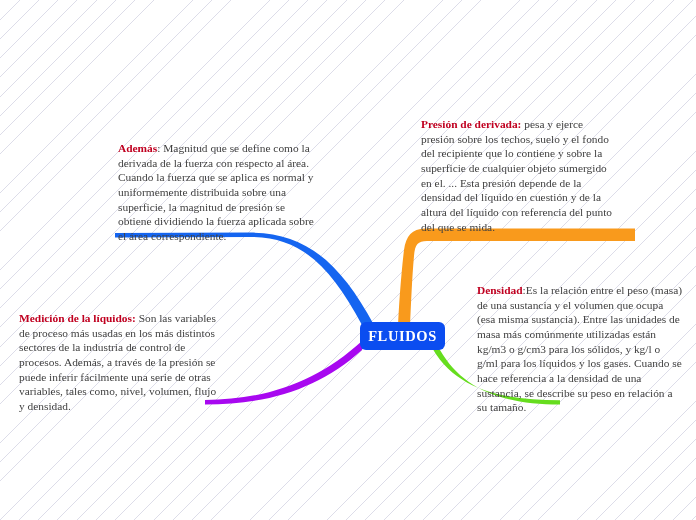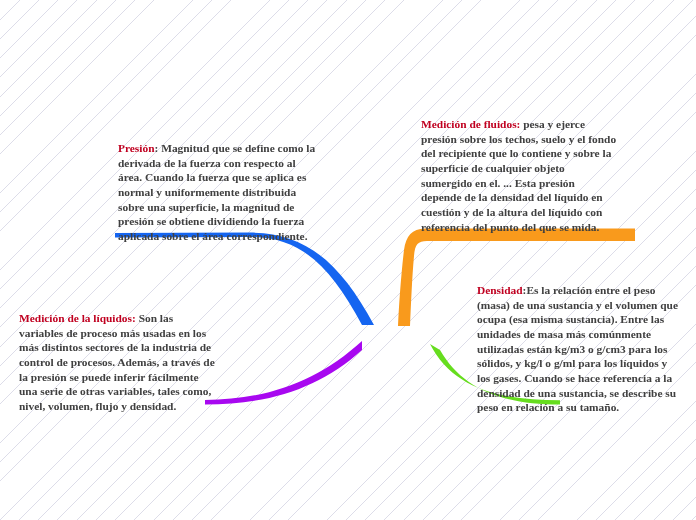--- a/index.html
+++ b/index.html
@@ -74,21 +74,20 @@
     color: #404040;
     text-align: left;
     z-index: 4;
   }
   .topic-title {
     color: #c00020;
     font-weight: bold;
   }
   .topic-body {
     color: #404040;
-    font-weight: bold;
   }
 
   #topic-presion       { left: 118px; top: 141px; width: 200px; }
   #topic-presion-fluidos { left: 421px; top: 117px; width: 196px; }
   #topic-densidad      { left: 477px; top: 283px; width: 205px; }
   #topic-medicion      { left: 19px;  top: 311px; width: 198px; }
 </style>
 </head>
 <body>
 
@@ -116,27 +115,30 @@
              C 270,404.4 320,388 362,350
              L 362,341
              C 318,381 268,399.6 205,400.0 Z" fill="#a808f0"></path>
 
     <path d="M 560,404.6
              C 500,404.4 462,388 440,350
              L 430,344
              C 452,387 496,400.0 560,400.2 Z" fill="#66dd1e"></path>
   </svg>
 
+  <div class="central-node">
+    <span class="central-node-label">FLUIDOS</span>
+  </div>
 
   <div class="topic" id="topic-presion">
-    <span class="topic-title">Presión</span><span class="topic-body">: Magnitud que se define como la derivada de la fuerza con respecto al área. Cuando la fuerza que se aplica es normal y uniformemente distribuida sobre una superficie, la magnitud de presión se obtiene dividiendo la fuerza aplicada sobre el área correspondiente.</span>
+    <span class="topic-title">Además</span><span class="topic-body">: Magnitud que se define como la derivada de la fuerza con respecto al área. Cuando la fuerza que se aplica es normal y uniformemente distribuida sobre una superficie, la magnitud de presión se obtiene dividiendo la fuerza aplicada sobre el área correspondiente.</span>
   </div>
 
   <div class="topic" id="topic-presion-fluidos">
-    <span class="topic-title">Medición de  fluidos:</span><span class="topic-body">  pesa y ejerce presión sobre los techos, suelo y el fondo del recipiente que lo contiene y sobre la superficie de cualquier objeto sumergido en el. ... Esta presión depende de la densidad del líquido en cuestión y de la altura del líquido con referencia del punto del que se mida.</span>
+    <span class="topic-title">Presión de  derivada:</span><span class="topic-body">  pesa y ejerce presión sobre los techos, suelo y el fondo del recipiente que lo contiene y sobre la superficie de cualquier objeto sumergido en el. ... Esta presión depende de la densidad del líquido en cuestión y de la altura del líquido con referencia del punto del que se mida.</span>
   </div>
 
   <div class="topic" id="topic-densidad">
     <span class="topic-title">Densidad</span><span class="topic-body">:Es la relación entre el peso (masa) de una sustancia y el volumen que ocupa (esa misma sustancia). Entre las unidades de masa más comúnmente utilizadas están kg/m3 o g/cm3 para los sólidos, y kg/l o g/ml para los líquidos y los gases. Cuando se hace referencia a la densidad de una sustancia, se describe su peso en relación a su tamaño.</span>
   </div>
 
   <div class="topic" id="topic-medicion">
     <span class="topic-title">Medición de la líquidos:</span><span class="topic-body">  Son   las variables de proceso más usadas en los más distintos sectores de  la industria de control de procesos. Además, a través de la presión se puede inferir fácilmente una serie de otras variables, tales como, nivel, volumen, flujo y densidad.</span>
   </div>
 

